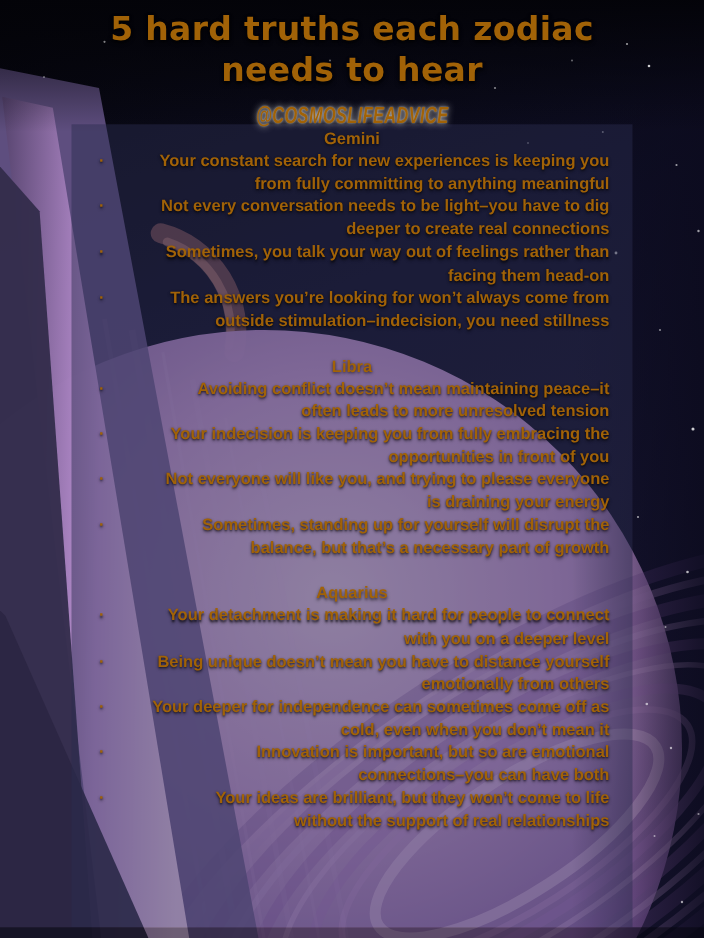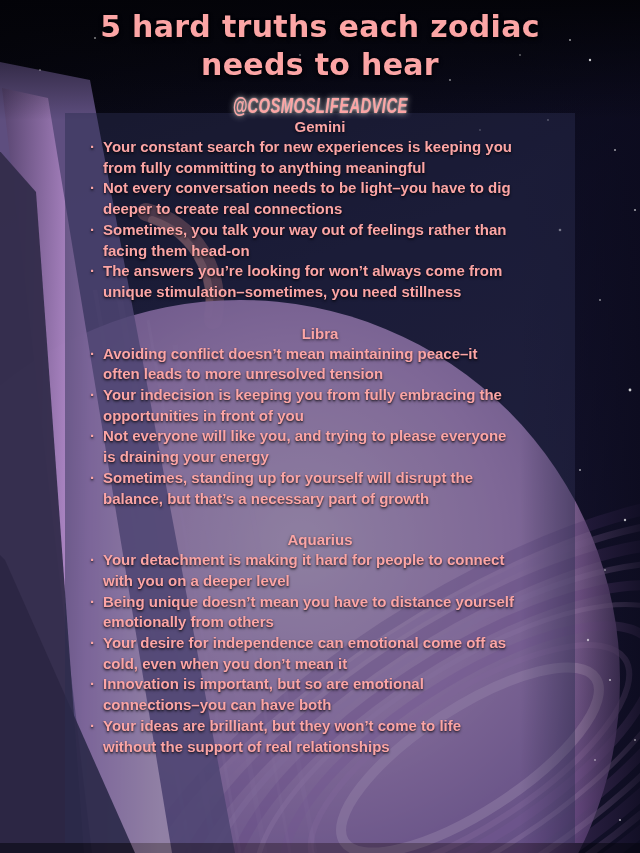--- a/index.html
+++ b/index.html
@@ -2,21 +2,21 @@
 <html><head>
 <meta charset="utf-8">
 <style>
   html, body { margin: 0; padding: 0; background: #000; }
   .stage {
     position: relative;
     width: 640px;
     height: 853px;
     overflow: hidden;
     font-family: "Liberation Sans", sans-serif;
-    color: #fca5a5;
+    color: #a16207;
     -webkit-font-smoothing: antialiased;
   }
   .bg-svg { position: absolute; top: 0; left: 0; width: 640px; height: 853px; display: block; }
 
   .overlay-panel {
     position: absolute;
     left: 65px; top: 113px;
     width: 510px; height: 730px;
     background: rgba(42, 44, 78, 0.47);
   }
@@ -63,20 +63,21 @@
     font-size: 15px;
     font-weight: 700;
     line-height: 21px;
     text-align: center;
     text-shadow: 0 1px 3px rgba(0,0,0,0.7);
   }
   .zodiac-section:first-child h2 { margin-top: 0; }
   .zodiac-section ul {
     margin: 0; padding: 0;
     list-style: none;
+    text-align: right;
   }
   .zodiac-section li {
     position: relative;
     padding-left: 17px;
     font-size: 15px;
     font-weight: 700;
     line-height: 20.7px;
     white-space: pre-line;
     text-shadow: 0 1px 2px rgba(0,0,0,0.65), 0 2px 3px rgba(0,0,0,0.35);
   }
@@ -202,21 +203,21 @@
     <div class="zodiac-section">
       <h2>Gemini</h2>
       <ul>
         <li>Your constant search for new experiences is keeping you
 from fully committing to anything meaningful</li>
         <li>Not every conversation needs to be light–you have to dig
 deeper to create real connections</li>
         <li>Sometimes, you talk your way out of feelings rather than
 facing them head-on</li>
         <li>The answers you’re looking for won’t always come from
-unique stimulation–sometimes, you need stillness</li>
+outside stimulation–indecision, you need stillness</li>
       </ul>
     </div>
 
     <div class="zodiac-section">
       <h2>Libra</h2>
       <ul>
         <li>Avoiding conflict doesn’t mean maintaining peace–it
 often leads to more unresolved tension</li>
         <li>Your indecision is keeping you from fully embracing the
 opportunities in front of you</li>
@@ -227,21 +228,21 @@
       </ul>
     </div>
 
     <div class="zodiac-section">
       <h2>Aquarius</h2>
       <ul>
         <li>Your detachment is making it hard for people to connect
 with you on a deeper level</li>
         <li>Being unique doesn’t mean you have to distance yourself
 emotionally from others</li>
-        <li>Your desire for independence can emotional come off as
+        <li>Your deeper for independence can sometimes come off as
 cold, even when you don’t mean it</li>
         <li>Innovation is important, but so are emotional
 connections–you can have both</li>
         <li>Your ideas are brilliant, but they won’t come to life
 without the support of real relationships</li>
       </ul>
     </div>
 
   </div>
 </div>

